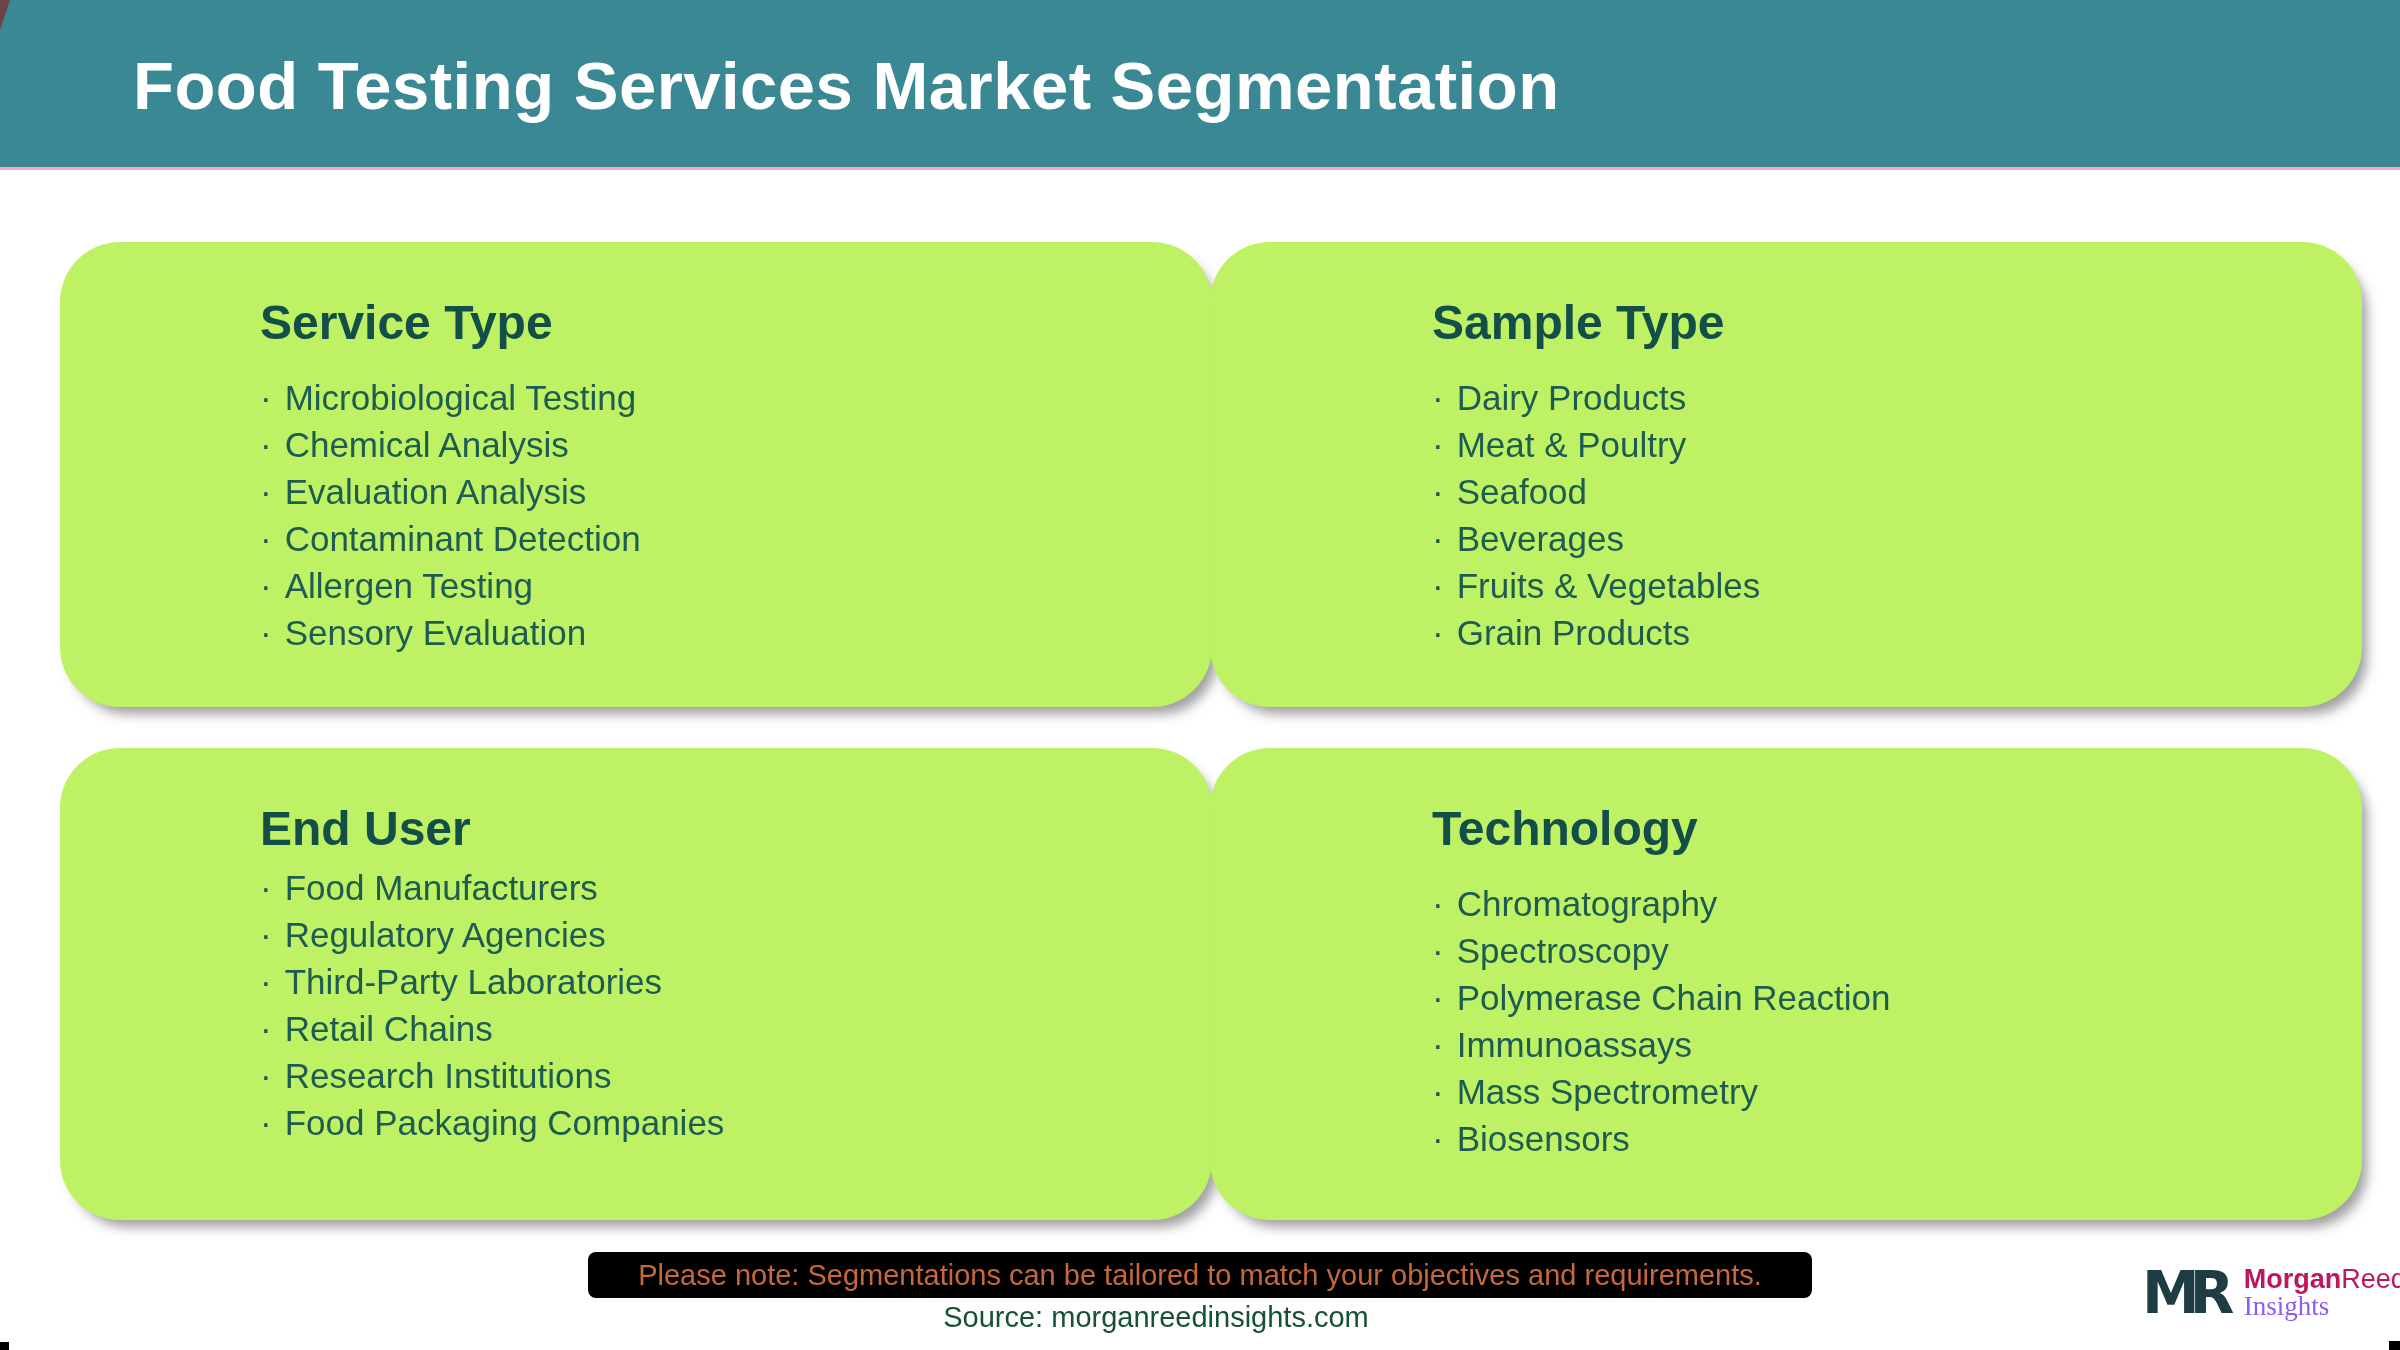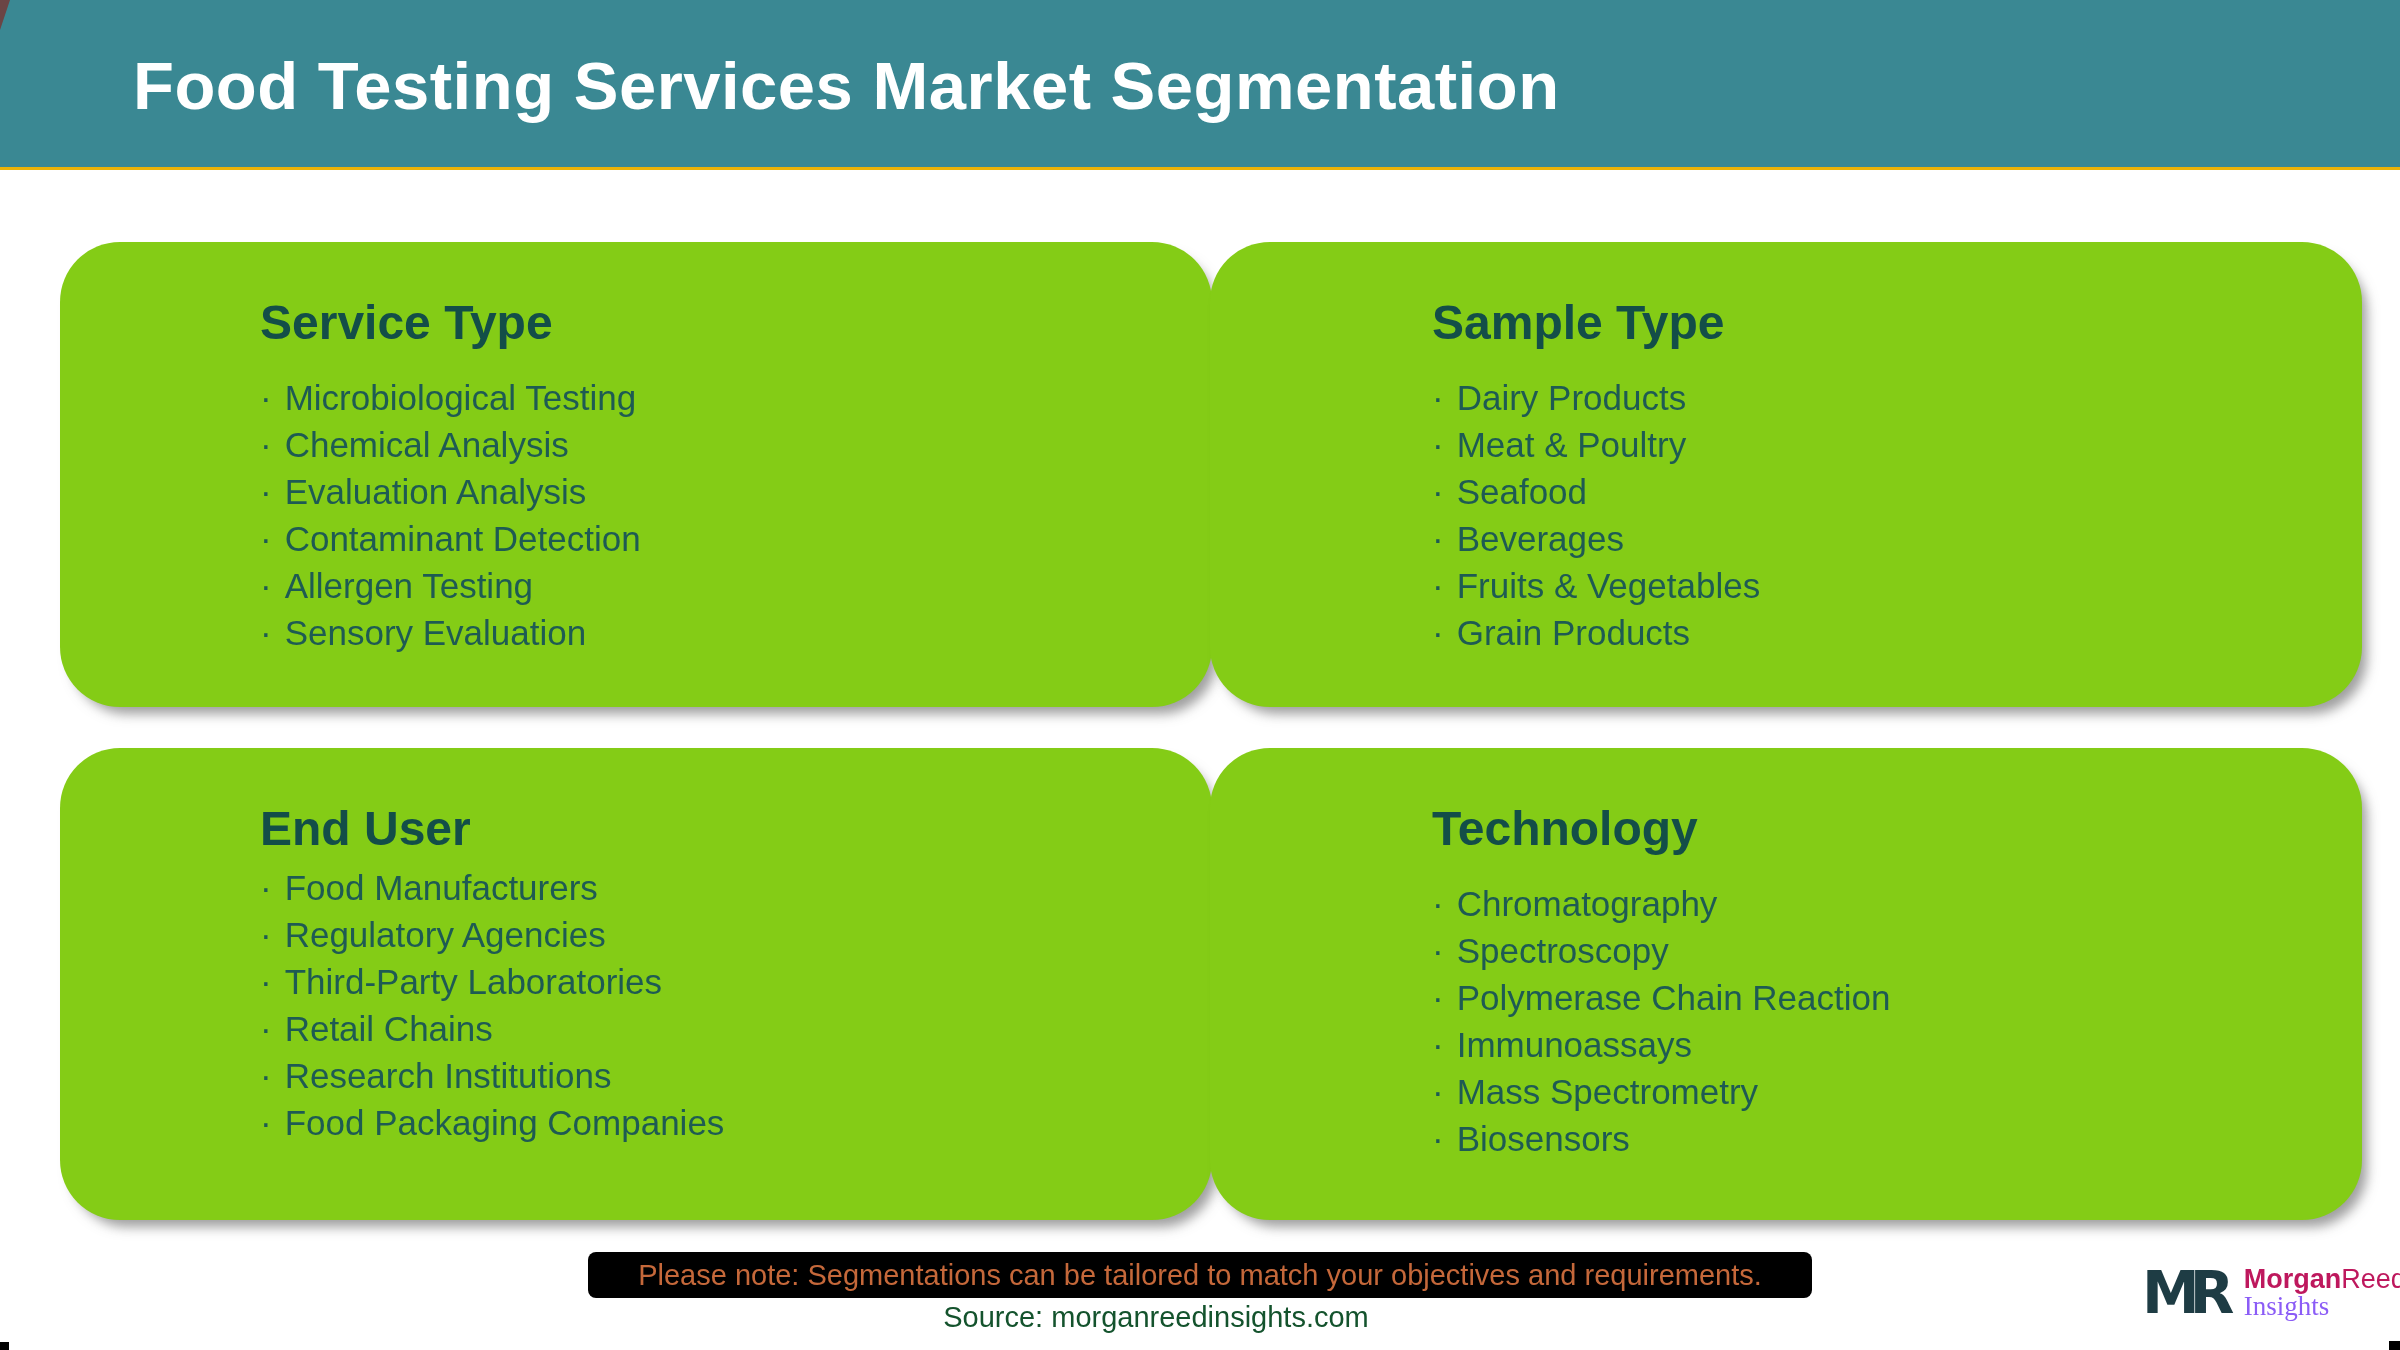--- a/index.html
+++ b/index.html
@@ -12,21 +12,21 @@
     overflow: hidden;
     font-family: "Liberation Sans", "DejaVu Sans", sans-serif;
   }
 
   
   .header-band {
     position: absolute;
     left: 0; top: 0;
     width: 2400px; height: 170px;
     background: #3a8893;
-    border-bottom: 3px solid #eab308;
+    border-bottom: 3px solid #f9a8d4;
   }
   .header-title {
     position: absolute;
     left: 133px; top: 0;
     height: 170px;
     display: flex;
     align-items: center;
     color: #ffffff;
     font-size: 67px;
     font-weight: bold;
@@ -37,21 +37,21 @@
     left: 0; top: 0;
     width: 0; height: 0;
     border-left: 10px solid #6b4545;
     border-bottom: 30px solid transparent;
   }
 
   
   .card {
     position: absolute;
     width: 1152px;
-    background: #84cc16;
+    background: #bef264;
     border-radius: 60px;
     box-shadow: 8px 10px 12px -3px rgba(80, 80, 80, 0.55);
   }
   .card-service    { left: 60px;   top: 242px; height: 465px; }
   .card-sample     { left: 1210px; top: 242px; height: 465px; }
   .card-enduser    { left: 60px;   top: 748px; height: 472px; }
   .card-technology { left: 1210px; top: 748px; height: 472px; }
 
   .card-inner { padding-top: 52px; }
   .card-left  .card-inner { padding-left: 200px; }

